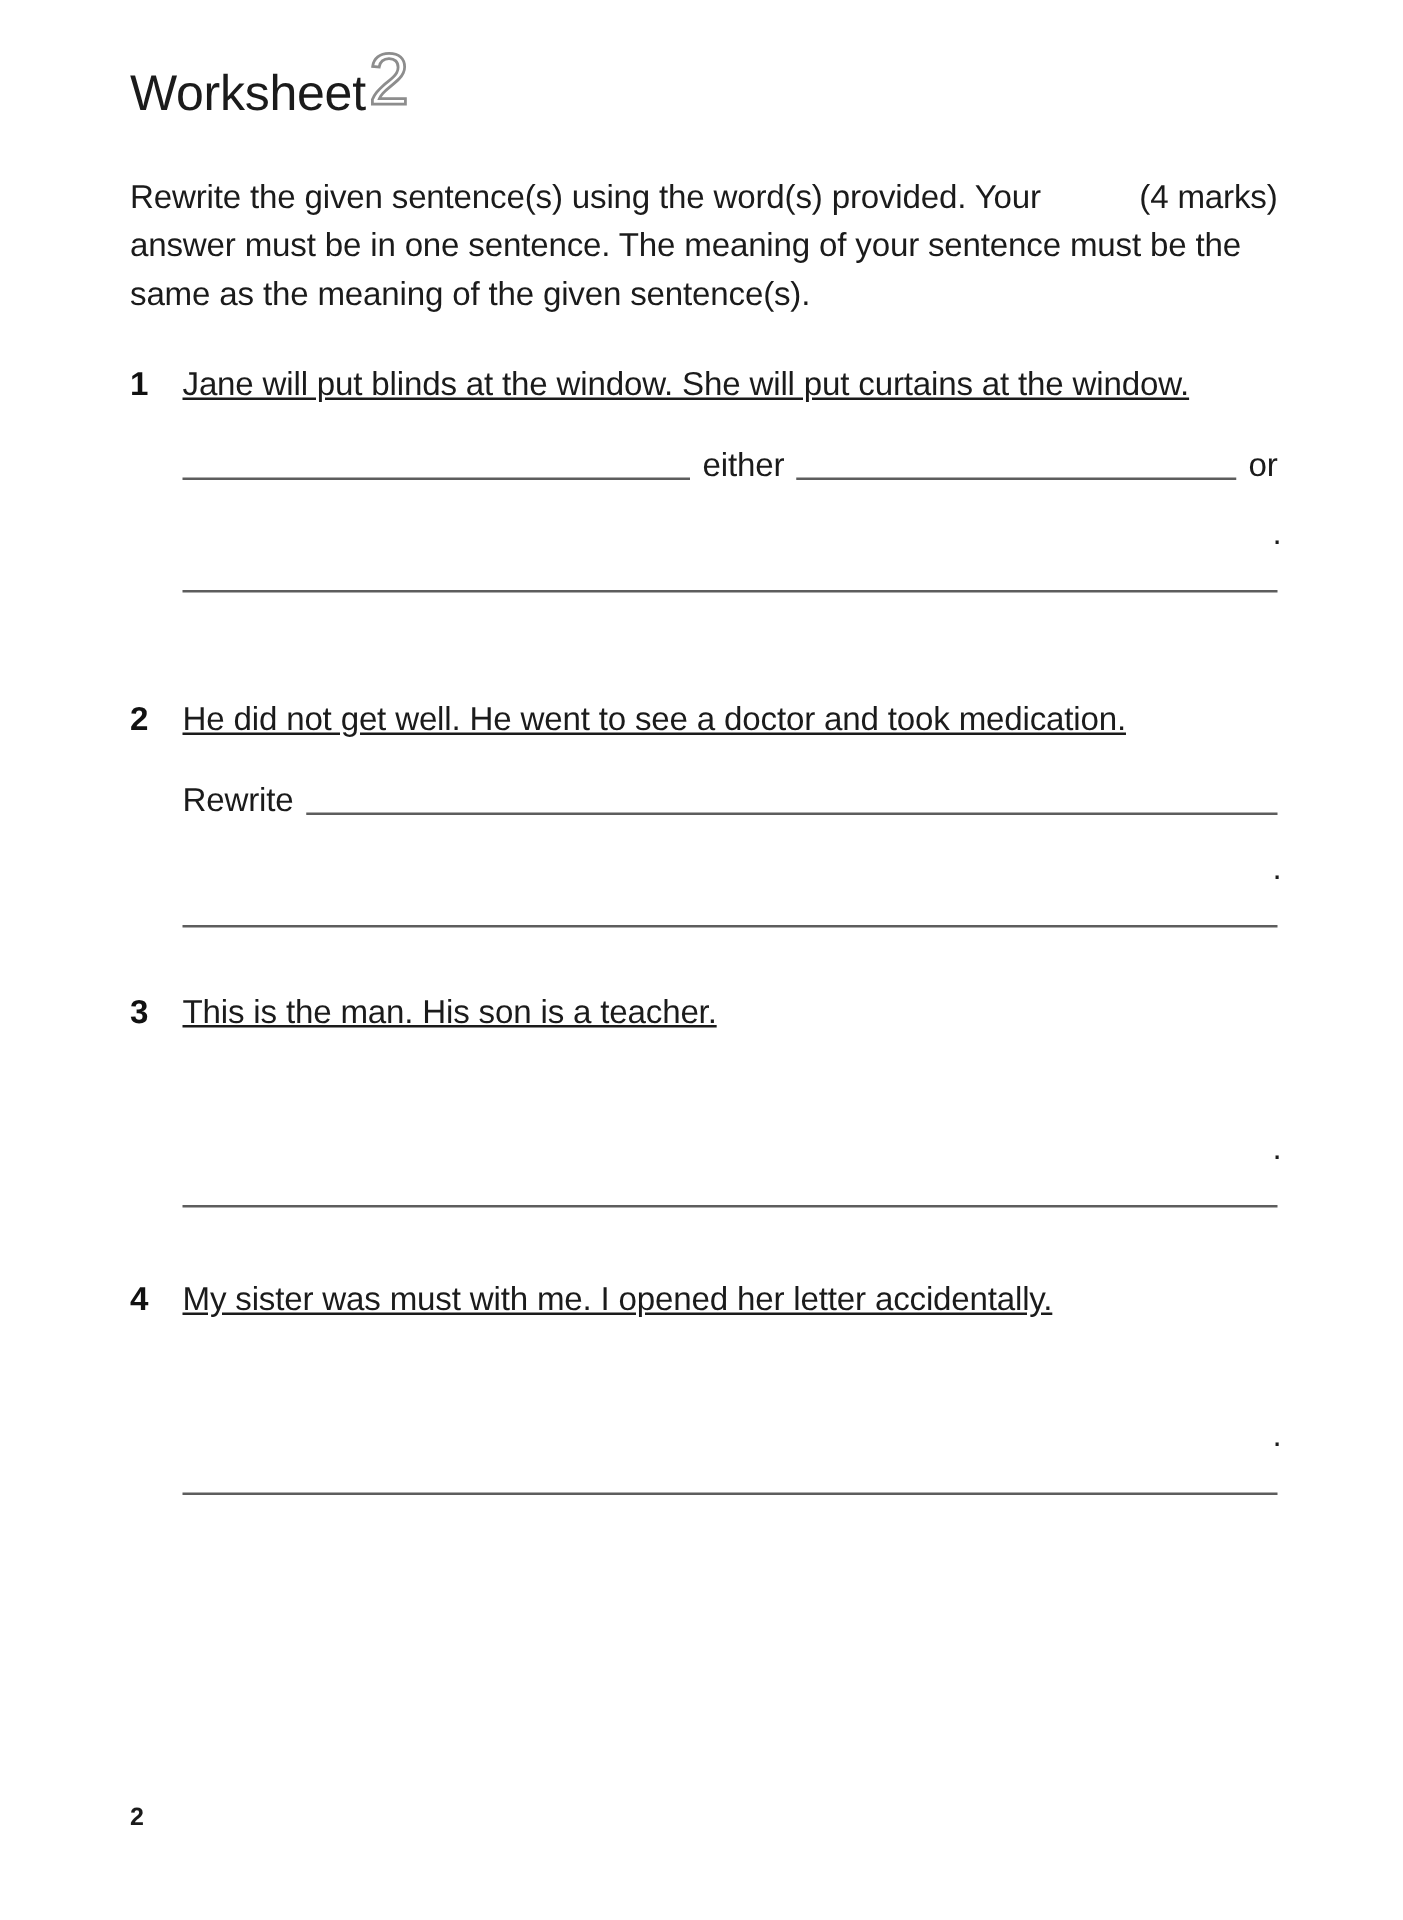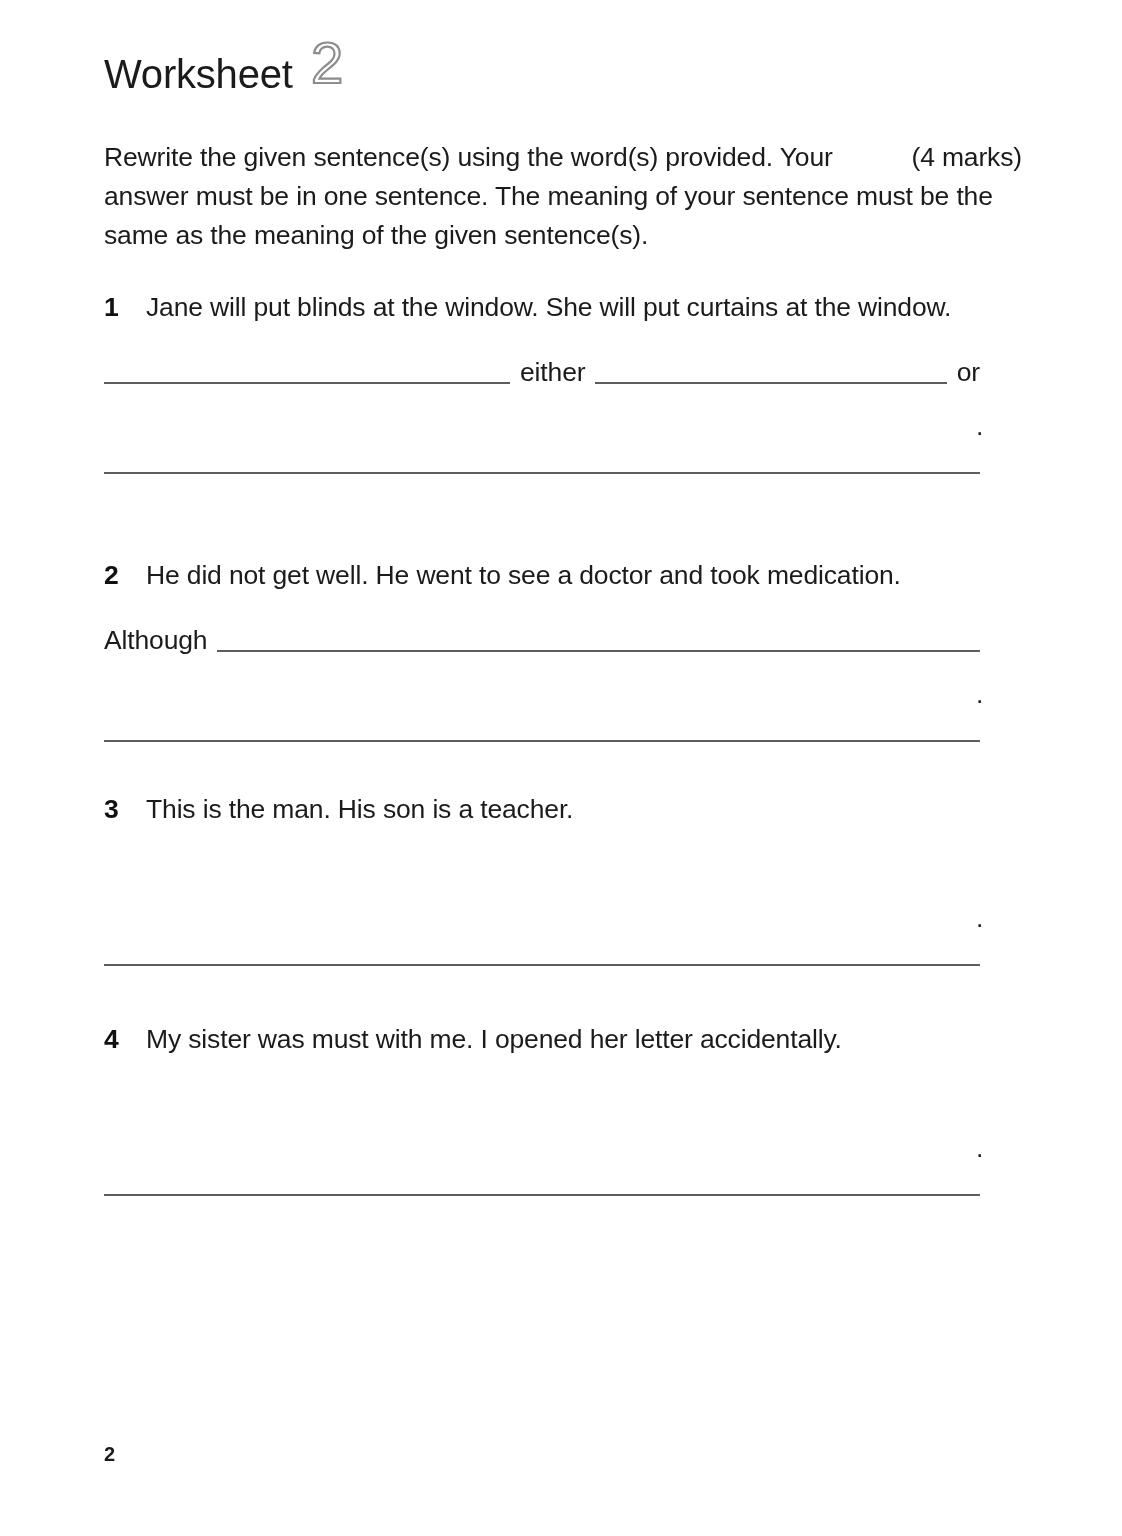--- a/index.html
+++ b/index.html
@@ -20,21 +20,21 @@
     box-sizing: border-box;
   }
 
   
   .title-row {
     position: absolute;
     left: 104px;
     top: 34px;
     display: flex;
     align-items: baseline;
-    gap: 18px;
+    gap: 2px;
   }
   .title-word {
     font-size: 40px;
     font-weight: 400;
     letter-spacing: -0.2px;
     color: #1b1b1b;
     line-height: 1;
   }
   .title-num {
     position: relative;
@@ -89,24 +89,26 @@
     font-weight: bold;
     line-height: 38px;
     color: #111;
   }
   .q-text {
     flex: 1 1 auto;
     font-size: 26.5px;
     line-height: 38px;
     color: #1b1b1b;
     letter-spacing: -0.15px;
+    text-decoration: underline;
   }
 
   
   .answers {
+    margin-left: 42px;
     margin-top: 0;
   }
   .ans-row {
     display: flex;
     align-items: baseline;
     width: 876px;
     height: 36px;
   }
   .ans-word {
     font-size: 26.5px;
@@ -196,21 +198,21 @@
   </div>
 
   <div class="question q2">
     <div class="q-head">
       <div class="q-num">2</div>
       <div class="q-text">He did not get well. He went to see a doctor and took medication.</div>
     </div>
     <div class="answers">
       <div class="spacer-q1"></div>
       <div class="ans-row">
-        <span class="ans-word lead">Although</span>
+        <span class="ans-word lead">Rewrite</span>
         <span class="rule"></span>
       </div>
       <div class="gap-row"></div>
       <div class="ans-row">
         <span class="rule"></span>
         <span class="dot">
             <span>.</span>
           </span>
       </div>
     </div>

